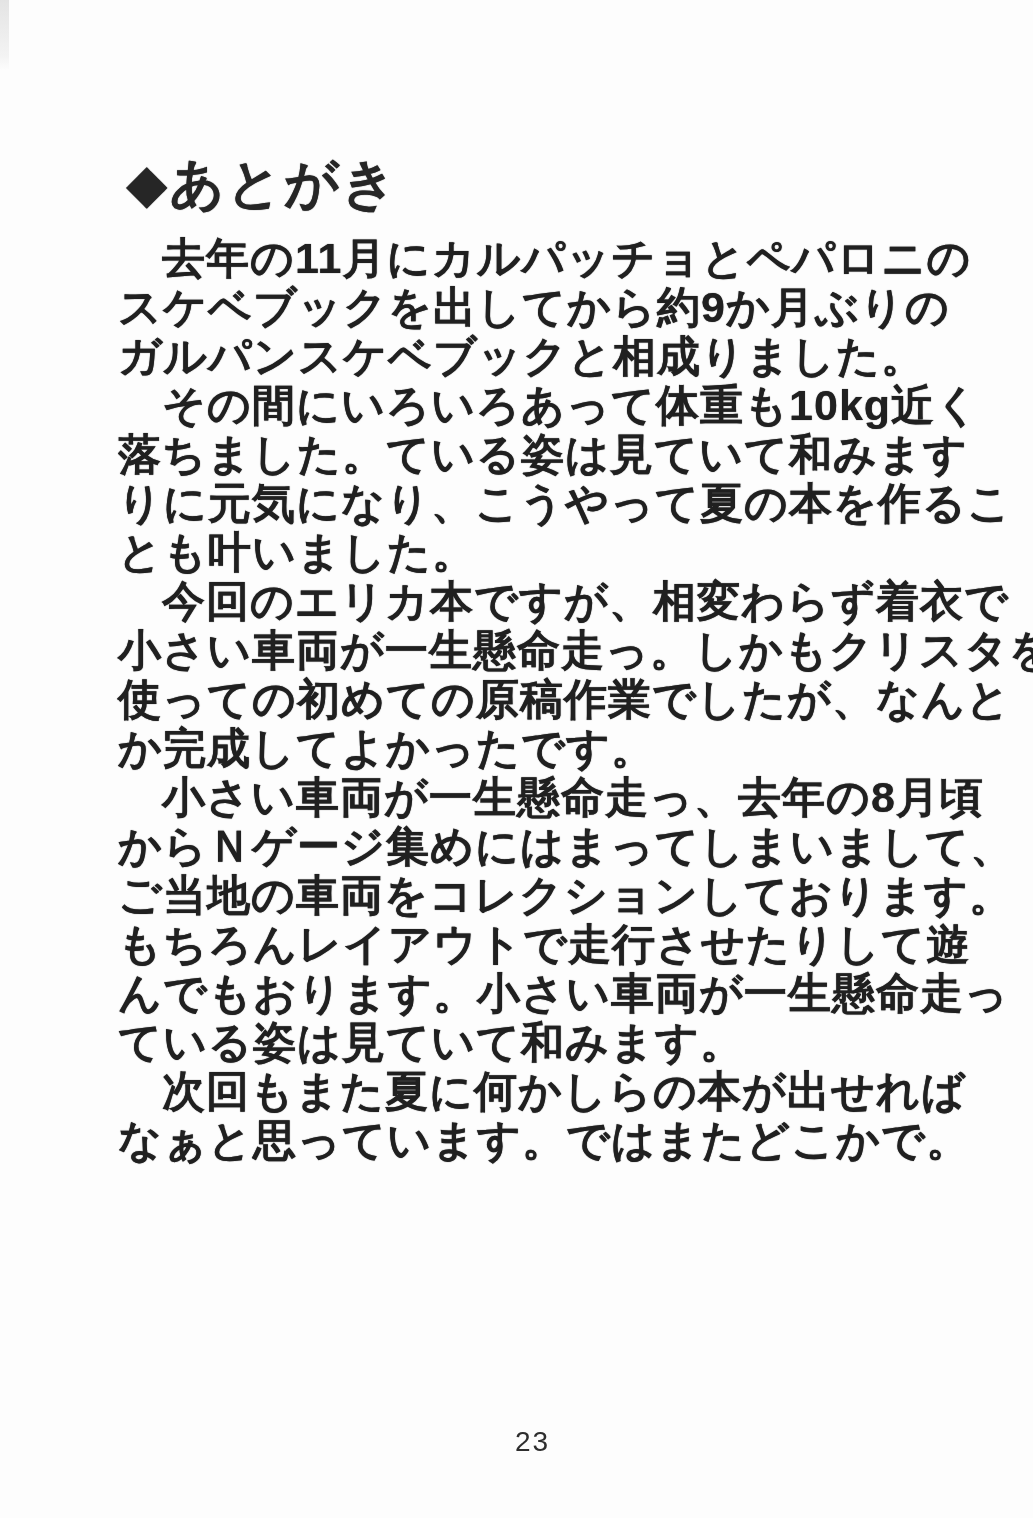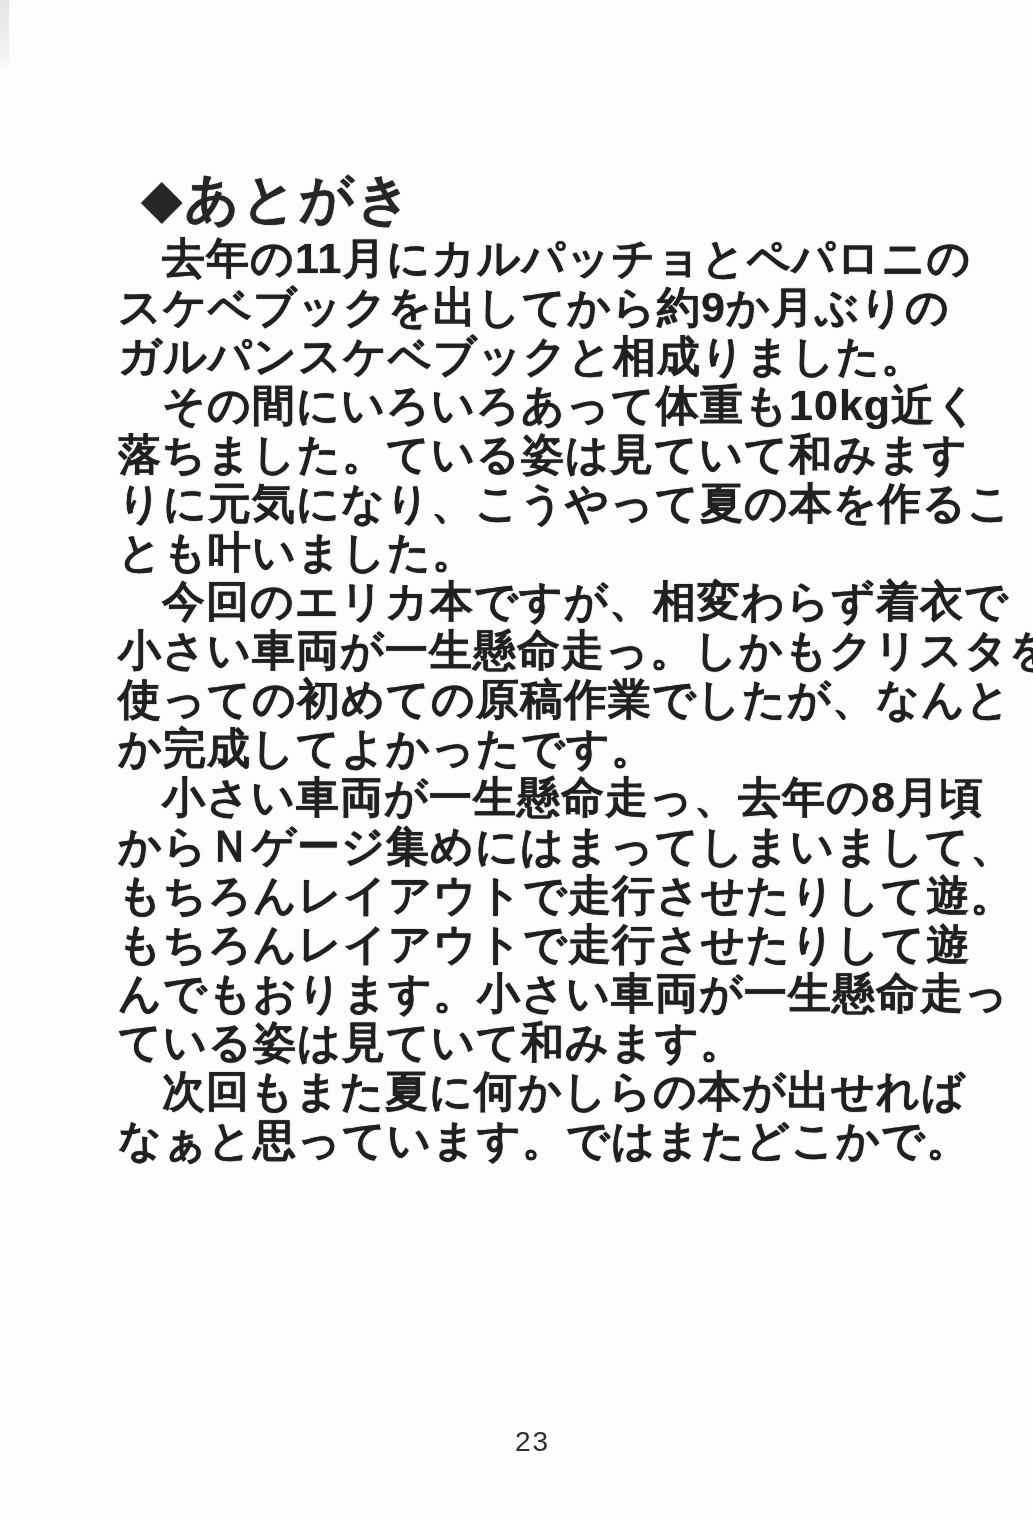--- a/index.html
+++ b/index.html
@@ -26,21 +26,21 @@
     top: 0;
     width: 9px;
     height: 70px;
     background: linear-gradient(to bottom, #d9d9d9, #efefef 80%, #fdfdfd);
     opacity: 0.7;
   }
   .title {
     position: absolute;
     left: 126px;
     top: 148px;
-    margin: 15px;
+    margin: 0;
     font-size: 54px;
     line-height: 70px;
     font-weight: 700;
     color: #262626;
     letter-spacing: 2px;
     white-space: nowrap;
     text-shadow: 0 0 1px #3a3a3a;
   }
   .body-text {
     position: absolute;
@@ -97,21 +97,21 @@
       </p>
       <p class="gapped">
         <span class="line">　今回のエリカ本ですが、相変わらず着衣で</span>
         <span class="line">小さい車両が一生懸命走っ。しかもクリスタを</span>
         <span class="line">使っての初めての原稿作業でしたが、なんと</span>
         <span class="line">か完成してよかったです。</span>
       </p>
       <p class="gapped">
         <span class="line">　小さい車両が一生懸命走っ、去年の8月頃</span>
         <span class="line">からＮゲージ集めにはまってしまいまして、</span>
-        <span class="line">もちろんレイアウトで走行させたりして遊。</span>
+        <span class="line">ご当地の車両をコレクションしております。</span>
         <span class="line">もちろんレイアウトで走行させたりして遊</span>
         <span class="line">んでもおります。小さい車両が一生懸命走っ</span>
         <span class="line">ている姿は見ていて和みます。</span>
       </p>
       <p class="gapped">
         <span class="line">　次回もまた夏に何かしらの本が出せれば</span>
         <span class="line">なぁと思っています。ではまたどこかで。</span>
       </p>
     </div>
   <div class="page-number">23</div>

